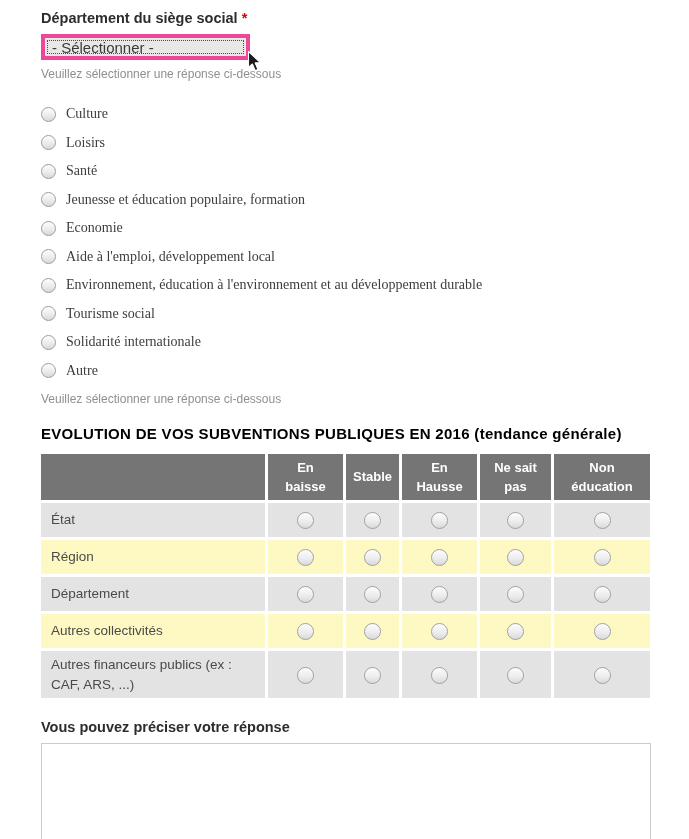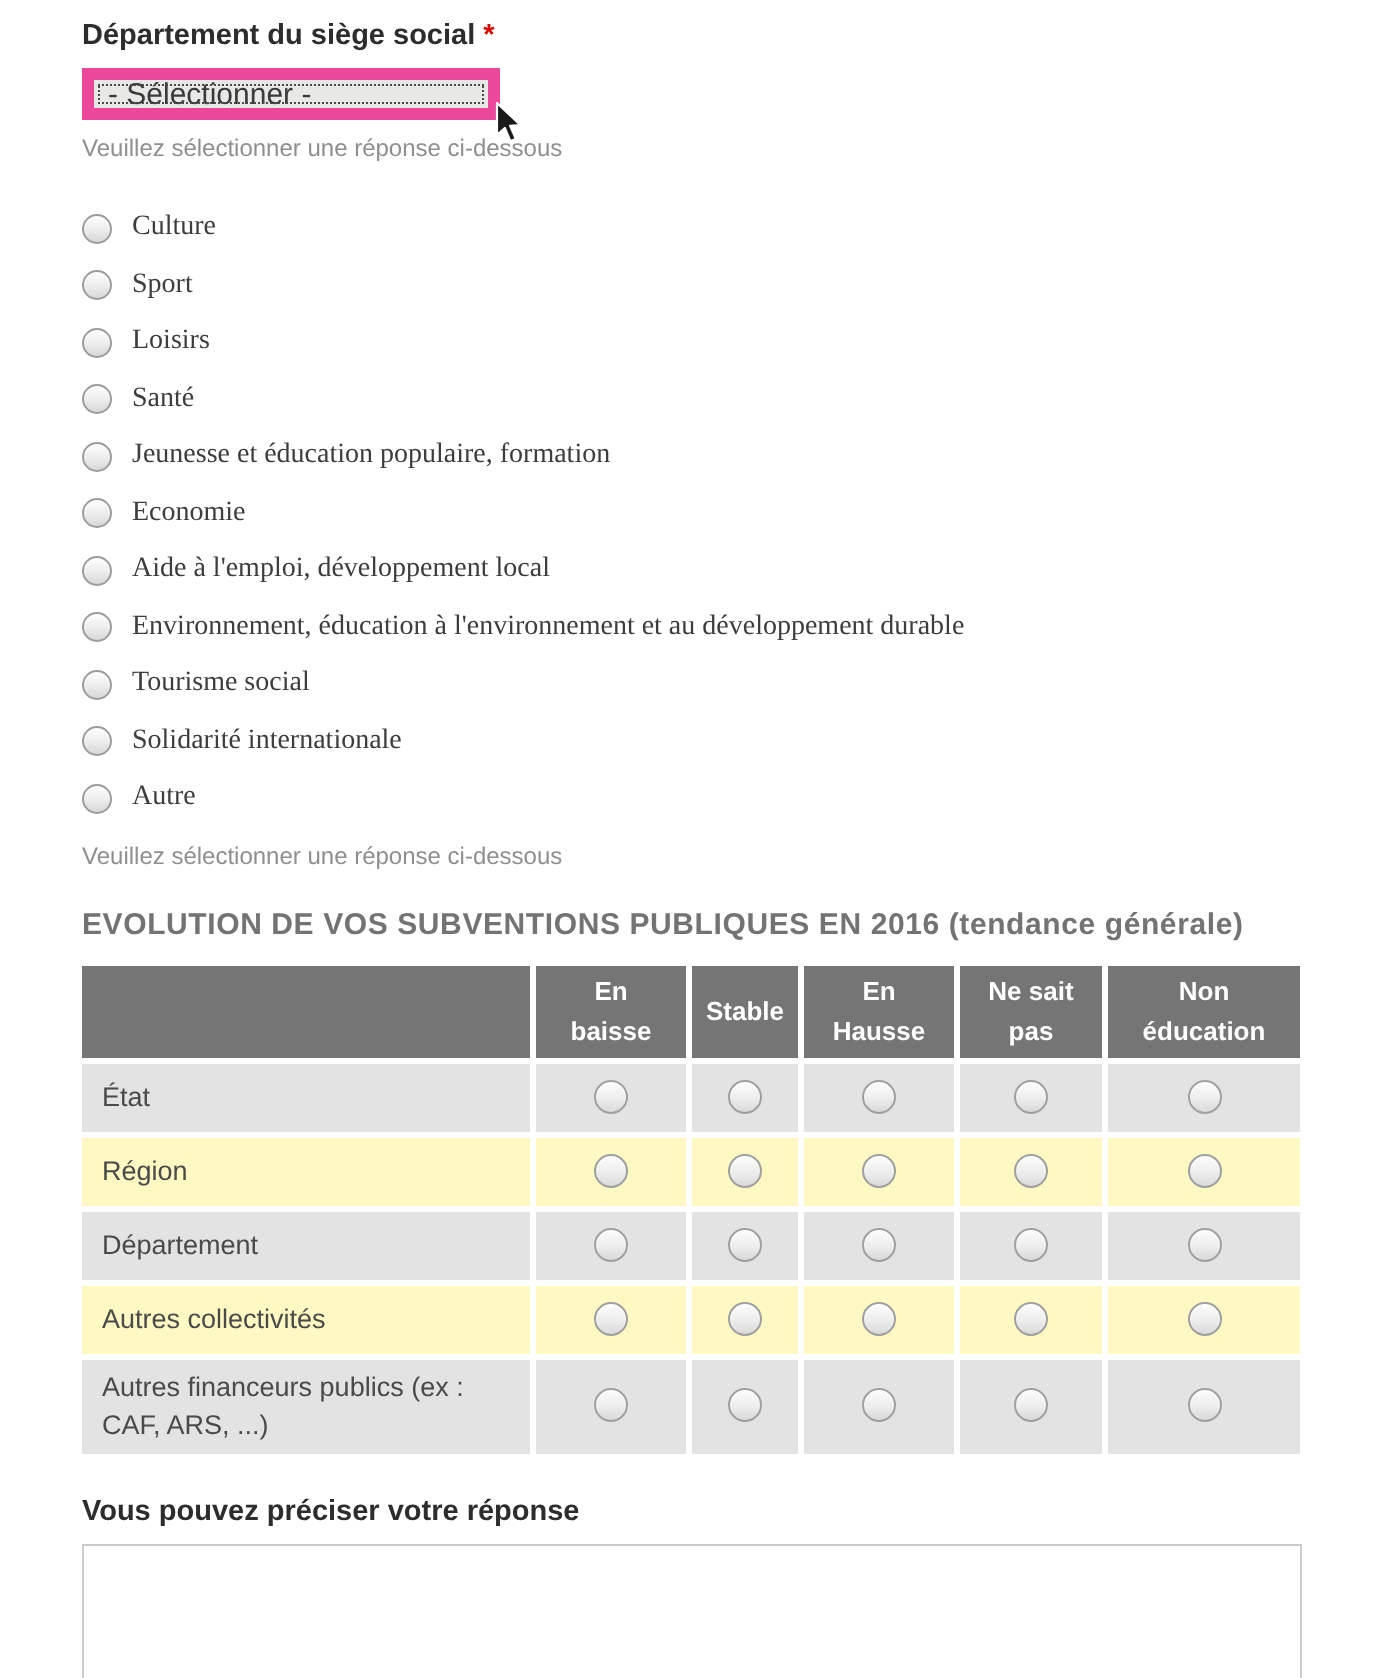--- a/index.html
+++ b/index.html
@@ -15,21 +15,21 @@
   .q-title {
     font-size: 14.5px; font-weight: bold; color: #2d2d2d;
     margin: 0 0 7px 0; line-height: 17px;
   }
   .req { color: #dd0000; font-weight: bold; margin-left: 4px; }
 
   
   .select-box {
     width: 209px; height: 26px; box-sizing: border-box;
     background: #e8e8e6;
-    border: 6px solid #ec4899;
+    border: 4px solid #ec4899;
     display: flex; align-items: center;
     padding-left: 7px;
     position: relative;
     cursor: default;
   }
   .select-box::after {
     content: ""; position: absolute; top: 2px; left: 2px; right: 2px; bottom: 2px;
     border: 1px dotted #4a4a4a; pointer-events: none;
   }
   .select-text { font-size: 15px; color: #3a3a3a; }
@@ -49,21 +49,21 @@
     width: 13px; height: 13px; flex: 0 0 13px;
     border-radius: 50%;
     border: 1px solid #9c9c9c;
     background: linear-gradient(to bottom, #fdfdfd 0%, #ececec 55%, #d8d8d8 100%);
     box-shadow: inset 0 1px 1px rgba(255,255,255,0.9);
   }
   .radio-label { font-size: 14px; color: #3d3d3d; margin-left: 10px; }
 
   
   .table-caption {
-    font-size: 15px; font-weight: bold; color: #737373;
+    font-size: 15px; font-weight: bold; color: #000000;
     letter-spacing: 0.3px; line-height: 18px;
     margin: 16px 0 11px 0;
   }
   table.matrix {
     border-collapse: separate; border-spacing: 3px;
     margin-left: -3px; margin-top: -3px;
     table-layout: fixed; width: 615px;
   }
   table.matrix th {
     background: #757575; color: #ffffff;
@@ -122,24 +122,20 @@
       <span class="select-text">- Sélectionner -</span>
     </div>
     <div class="helper">Veuillez sélectionner une réponse ci-dessous</div>
   </div>
 
   <div>
     <div class="radio-group">
       <div class="radio-row">
         <span class="radio"></span>
         <span class="radio-label">Culture</span>
-      </div>
-      <div class="radio-row">
-        <span class="radio"></span>
-        <span class="radio-label">Sport</span>
       </div>
       <div class="radio-row">
         <span class="radio"></span>
         <span class="radio-label">Loisirs</span>
       </div>
       <div class="radio-row">
         <span class="radio"></span>
         <span class="radio-label">Santé</span>
       </div>
       <div class="radio-row">

